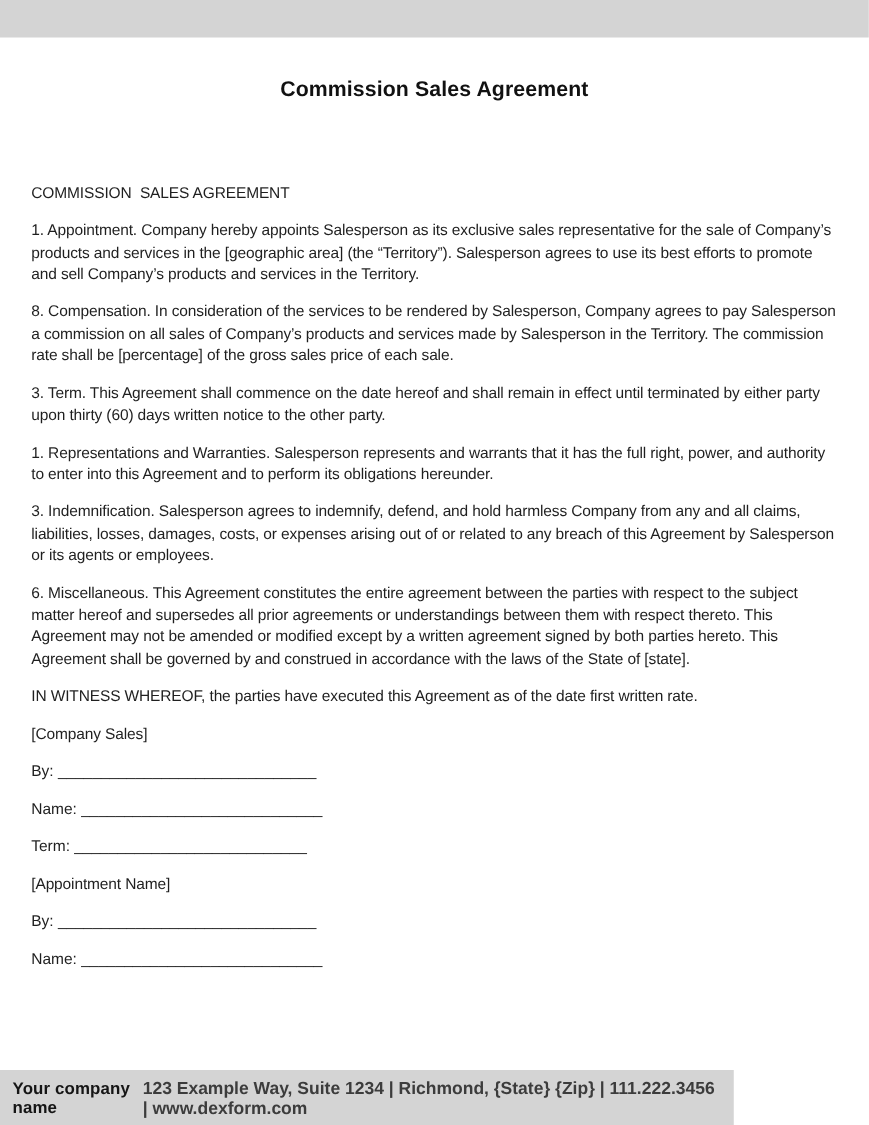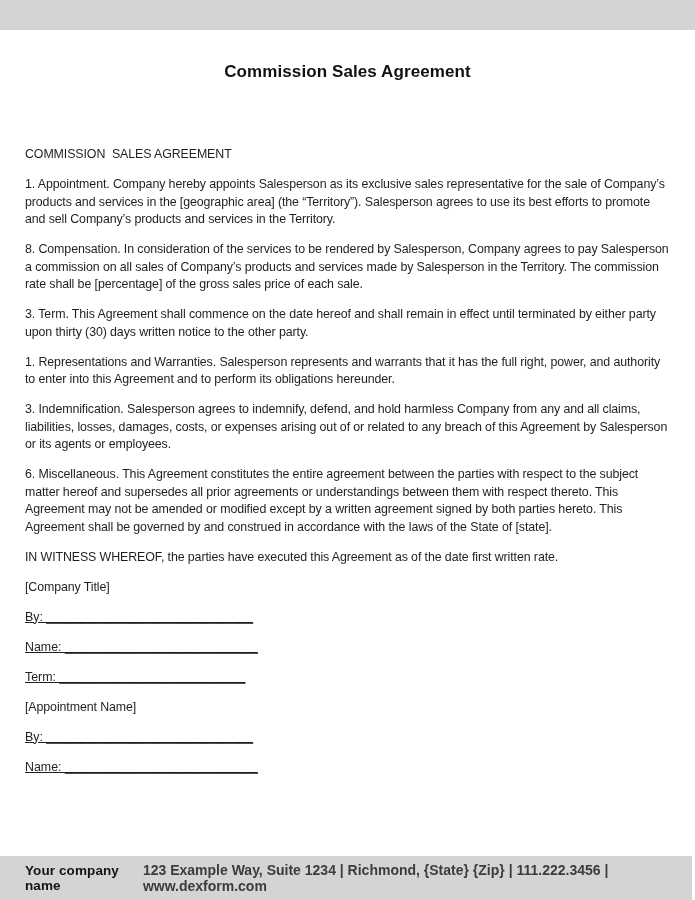--- a/index.html
+++ b/index.html
@@ -29,26 +29,26 @@
   }
   .content{
     position:absolute;top:146px;left:25px;width:645px;
     font-size:12.4px;
     letter-spacing:-0.1px;
     line-height:17.5px;
     color:var(--ink);
   }
   .content p{margin:0 0 12.5px 0;}
   .heading{white-space:pre-wrap;}
-  .sig-line{letter-spacing:0;text-decoration:underline;}
+  .sig-line{letter-spacing:0;}
   .footer{
-    position:absolute;left:0;bottom:0;width:692px;height:44px;
+    position:absolute;left:0;bottom:0;width:587px;height:44px;
     background:var(--band);
     display:flex;align-items:center;justify-content:space-between;
-    padding:0 25px;
+    padding:0 10px;
     z-index:5;
   }
   .footer-company{
     font-size:13.5px;font-weight:bold;color:#151515;
     letter-spacing:0.1px;
   }
   .footer-contact{
     font-size:14px;color:#3c3c3c;
     letter-spacing:0;
     font-weight:bold;
@@ -59,28 +59,28 @@
 
 <div class="band-top"></div>
 
 <h1 class="doc-title">Commission Sales Agreement</h1>
 
 <div class="content">
   <p class="heading">COMMISSION  SALES AGREEMENT</p>
 
   <p>1. Appointment. Company hereby appoints Salesperson as its exclusive sales representative for the sale of Company’s products and services in the [geographic area] (the “Territory”). Salesperson agrees to use its best efforts to promote and sell Company’s products and services in the Territory.</p>
   <p>8. Compensation. In consideration of the services to be rendered by Salesperson, Company agrees to pay Salesperson a commission on all sales of Company’s products and services made by Salesperson in the Territory. The commission rate shall be [percentage] of the gross sales price of each sale.</p>
-  <p>3. Term. This Agreement shall commence on the date hereof and shall remain in effect until terminated by either party upon thirty (30) days written notice to the other party.</p>
+  <p>3. Term. This Agreement shall commence on the date hereof and shall remain in effect until terminated by either party upon thirty (60) days written notice to the other party.</p>
   <p>1. Representations and Warranties. Salesperson represents and warrants that it has the full right, power, and authority to enter into this Agreement and to perform its obligations hereunder.</p>
   <p>3. Indemnification. Salesperson agrees to indemnify, defend, and hold harmless Company from any and all claims, liabilities, losses, damages, costs, or expenses arising out of or related to any breach of this Agreement by Salesperson or its agents or employees.</p>
   <p>6. Miscellaneous. This Agreement constitutes the entire agreement between the parties with respect to the subject matter hereof and supersedes all prior agreements or understandings between them with respect thereto. This Agreement may not be amended or modified except by a written agreement signed by both parties hereto. This Agreement shall be governed by and construed in accordance with the laws of the State of [state].</p>
 
   <p>IN WITNESS WHEREOF, the parties have executed this Agreement as of the date first written rate.</p>
 
-  <p>[Company Title]</p>
+  <p>[Company Sales]</p>
   <p class="sig-line">By: ______________________________</p>
   <p class="sig-line">Name: ____________________________</p>
   <p class="sig-line">Term: ___________________________</p>
 
   <p>[Appointment Name]</p>
   <p class="sig-line">By: ______________________________</p>
   <p class="sig-line">Name: ____________________________</p>
 </div>
 
 <div class="footer">

